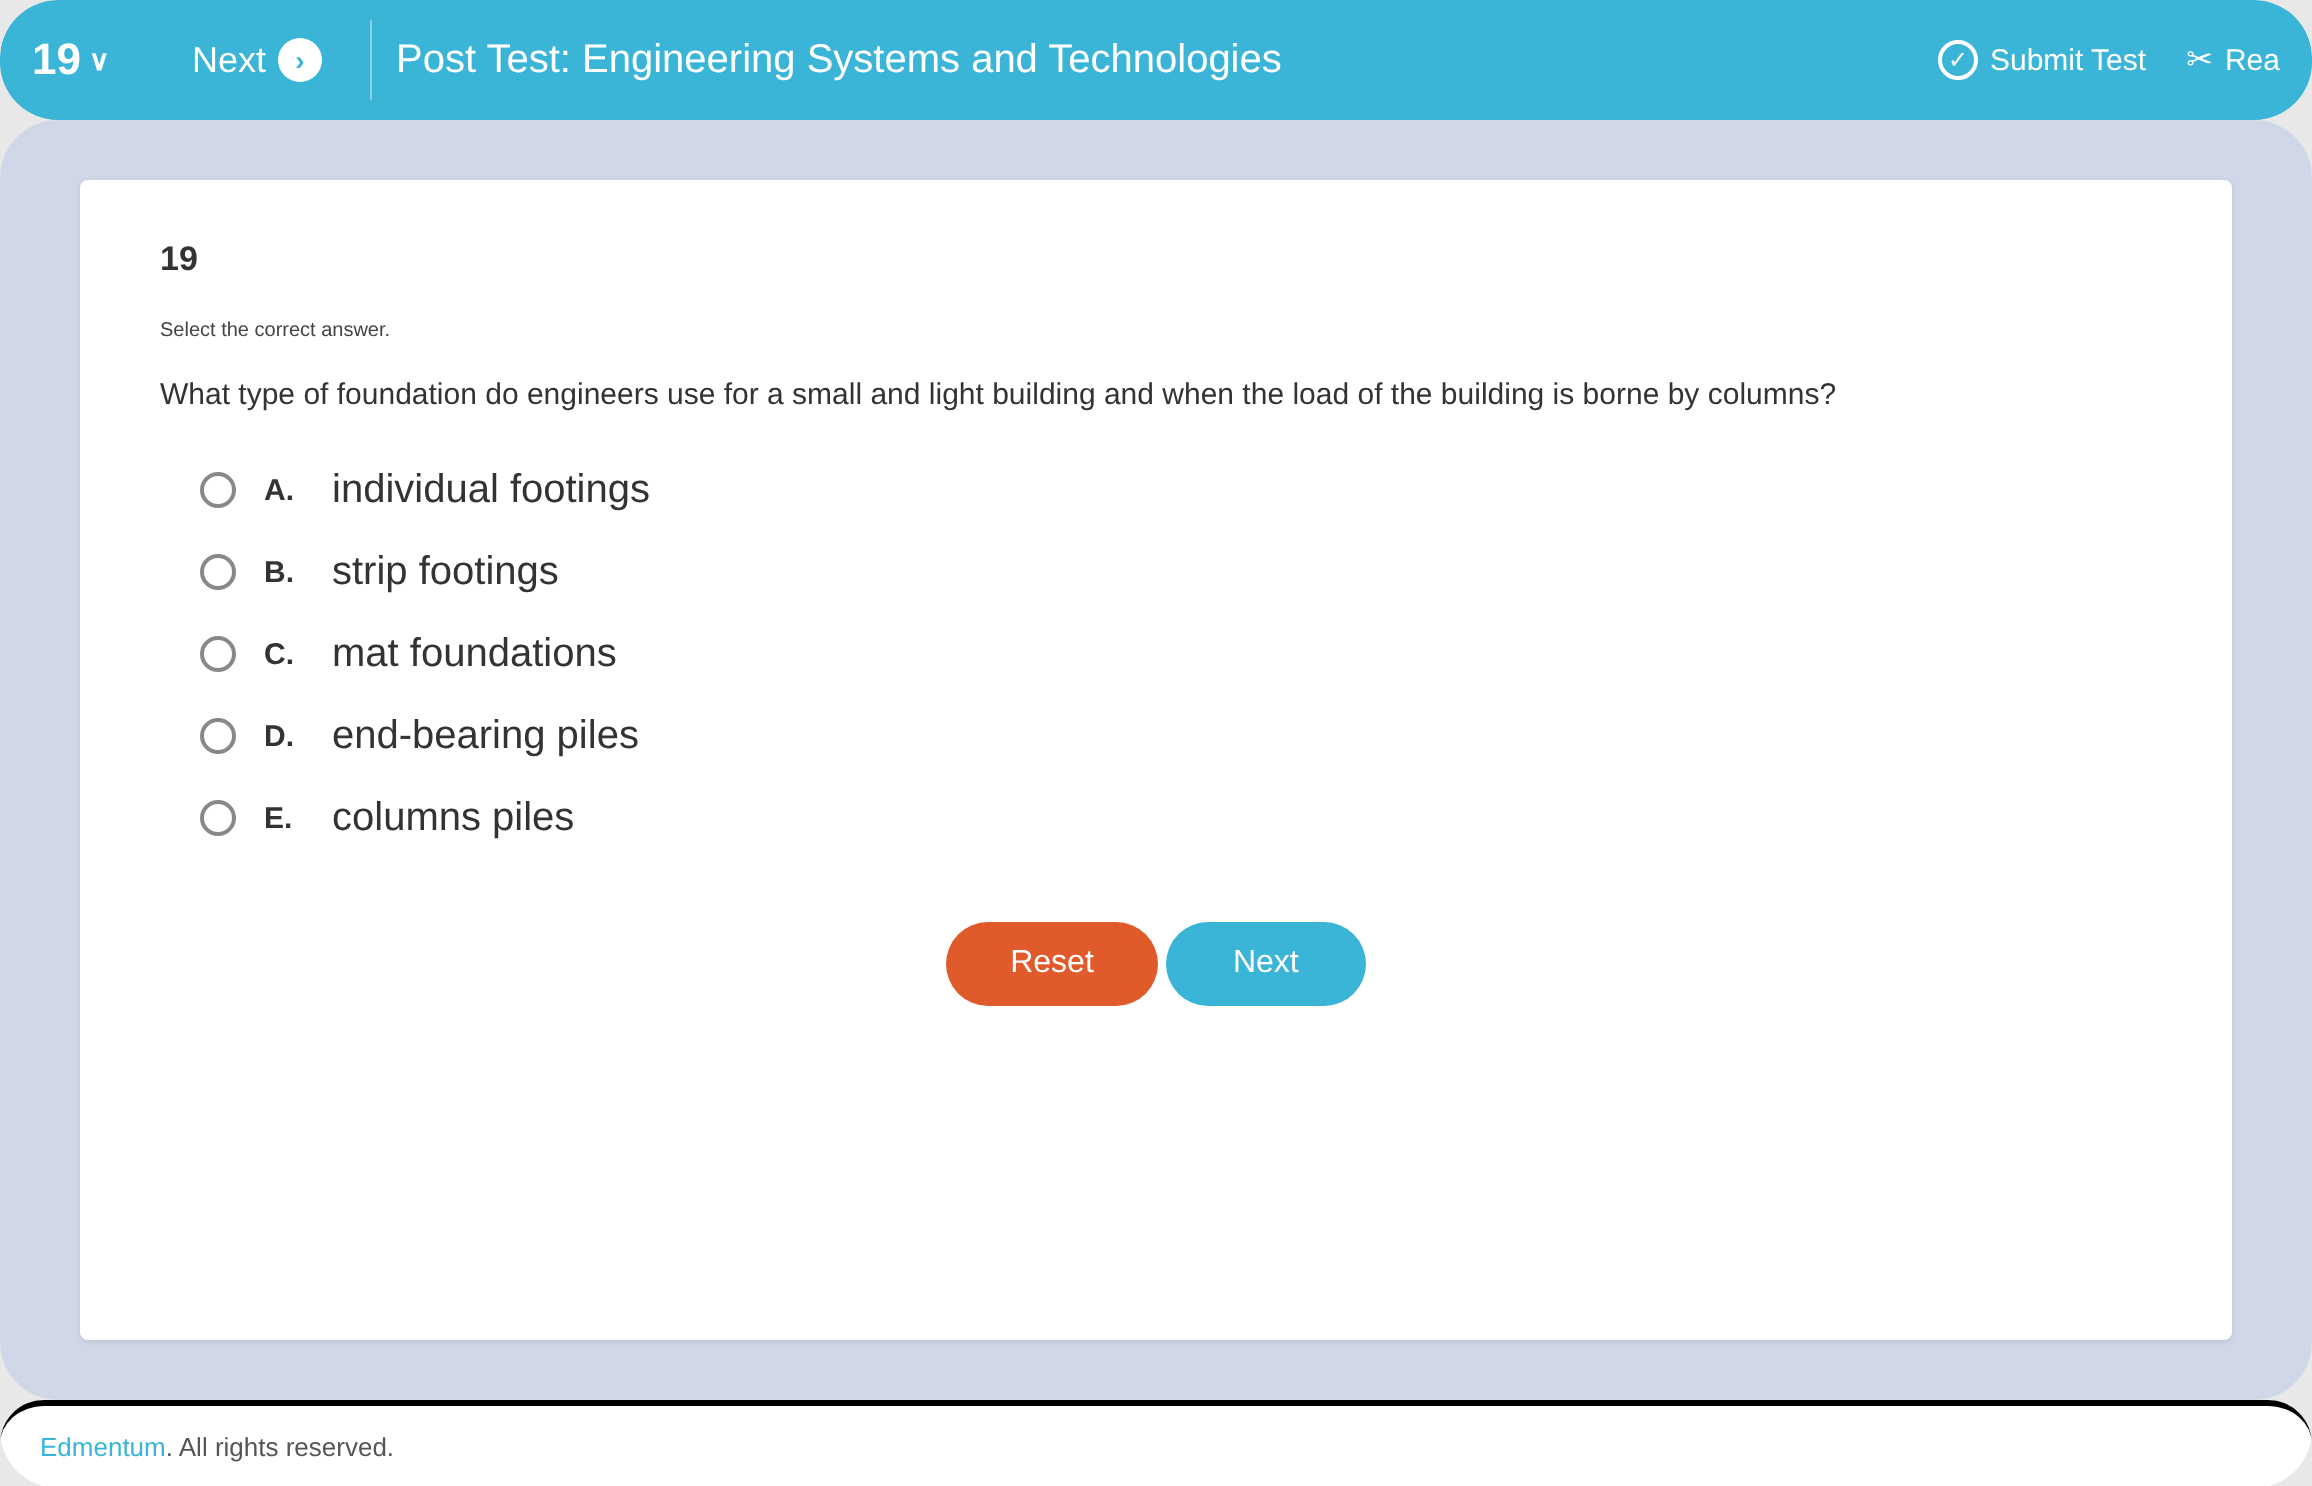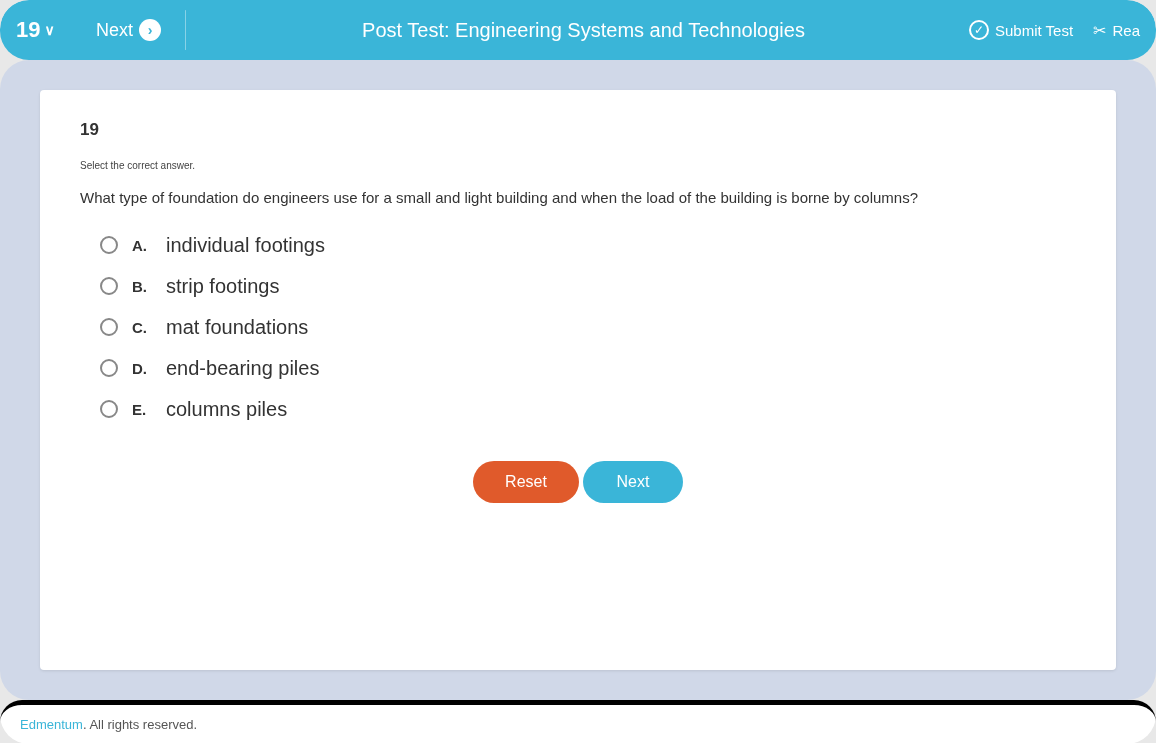--- a/index.html
+++ b/index.html
@@ -63,21 +63,20 @@
       width: 1px;
       height: 40px;
       background: rgba(255,255,255,0.4);
       margin: 0 12px;
     }
     .topbar-title {
       font-size: 20px;
       font-weight: 500;
       color: white;
       flex: 1;
-      text-align: center;
     }
     .topbar-right {
       display: flex;
       align-items: center;
       gap: 20px;
     }
     .submit-test-btn {
       display: flex;
       align-items: center;
       gap: 6px;
@@ -214,21 +213,21 @@
       min-width: 100px;
     }
 
     
     .footer {
       background: white;
       height: 44px;
       display: flex;
       align-items: center;
       padding: 0 20px;
-      border-top: 5px solid #000000;
+      border-top: 3px solid #000000;
     }
     .footer-text {
       font-size: 13px;
       color: #555;
     }
     .footer-brand {
       color: #3ab5d8;
     }
   </style>
 </head>

